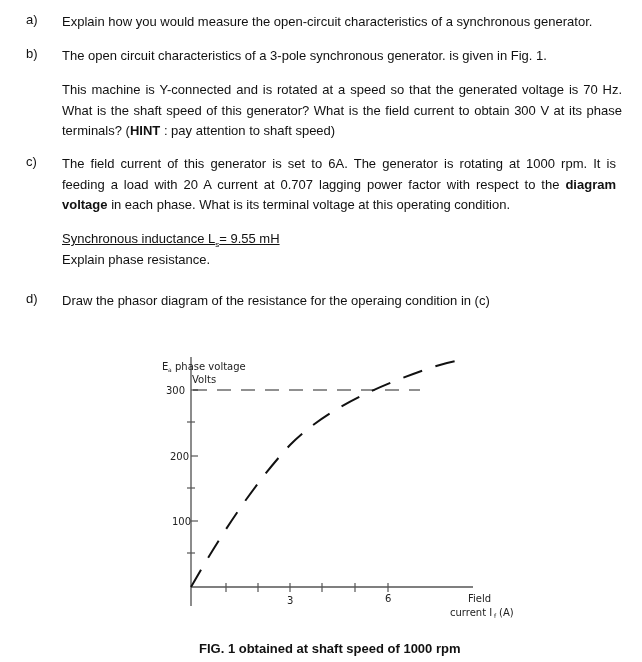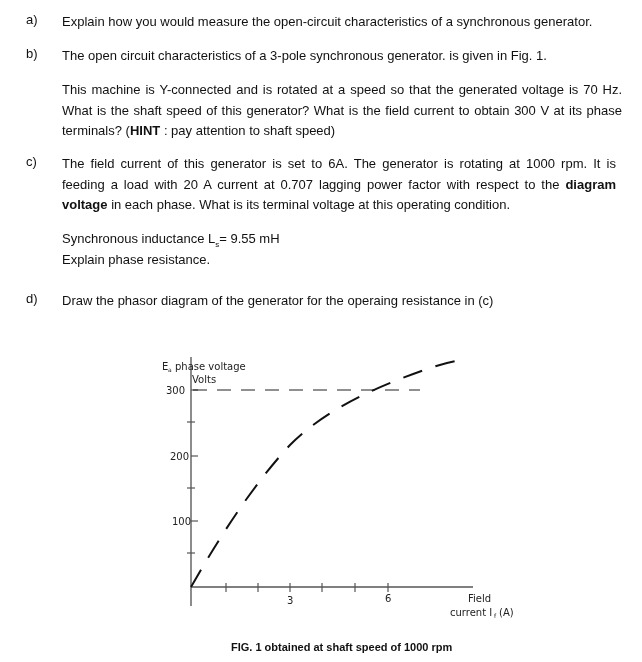--- a/index.html
+++ b/index.html
@@ -6,46 +6,46 @@
   body {
     width: 642px; height: 662px; position: relative; overflow: hidden;
     font-family: "Liberation Sans", sans-serif; color: #111; font-size: 13px;
   }
   .q { position: absolute; left: 26px; width: 590px; }
   .lbl { position: absolute; left: 0; top: 0; }
   .txt { position: absolute; left: 36px; right: 0; top: 0; line-height: 20.5px; text-align: justify; }
   .p { position: absolute; left: 50px; width: 560px; line-height: 20.5px; text-align: justify; margin-left: 12px; }
   b { font-weight: bold; }
   svg text { font-family: "DejaVu Sans", sans-serif; }
-  .caption { position: absolute; left: 199px; top: 641px; font-size: 11px; font-weight: bold; margin-left: 32px; }
+  .caption { position: absolute; left: 199px; top: 641px; font-size: 13px; font-weight: bold; }
 </style>
 </head>
 <body>
 
 <div class="q" style="top:12px;">
   <span class="lbl">a)</span>
   <span class="txt">Explain how you would measure the open-circuit characteristics of a synchronous generator.</span>
 </div>
 
 <div class="q" style="top:46px;">
   <span class="lbl">b)</span>
   <span class="txt">The open circuit characteristics of a 3-pole synchronous generator. is given in Fig. 1.</span>
 </div>
 <div class="p" style="top:80px;"><span>This machine is Y-connected and is rotated at a speed so that the generated voltage is 70 Hz. What is the shaft speed of this generator? What is the field current to obtain 300 V at its phase terminals? (</span><b>HINT</b><span> : pay attention to shaft speed)</span></div>
 
 <div class="q" style="top:154px;">
   <span class="lbl">c)</span>
   <span class="txt"><span>The field current of this generator is set to 6A. The generator is rotating at 1000 rpm. It is feeding a load with 20 A current at 0.707 lagging power factor with respect to the </span><b>diagram voltage</b><span> in each phase. What is its terminal voltage at this operating condition.</span></span>
 </div>
-<div class="p" style="top:229px;"><span>Synchronous inductance L</span><sub style="font-size:8px;">s</sub><span>= 9.55  mH</span></div>
+<div class="p" style="top:229px;text-decoration:underline;"><span>Synchronous inductance L</span><sub style="font-size:8px;">s</sub><span>= 9.55  mH</span></div>
 <div class="p" style="top:250px;">Explain phase resistance.</div>
 
 <div class="q" style="top:291px;">
   <span class="lbl">d)</span>
-  <span class="txt">Draw the phasor diagram of the generator for the operaing resistance in (c)</span>
+  <span class="txt">Draw the phasor diagram of the resistance for the operaing condition in (c)</span>
 </div>
 
 <svg width="642" height="662" style="position:absolute;left:0;top:0;" xmlns="http://www.w3.org/2000/svg">
   <g stroke="#666" stroke-width="1.5">
     <line x1="191" y1="357" x2="191" y2="606"></line>
     <line x1="191" y1="587" x2="473" y2="587" stroke="#555"></line>
   </g>
   <g stroke="#555" stroke-width="1.2">
     <line x1="191" y1="390" x2="198" y2="390"></line>
     <line x1="187" y1="422" x2="195" y2="422"></line>

